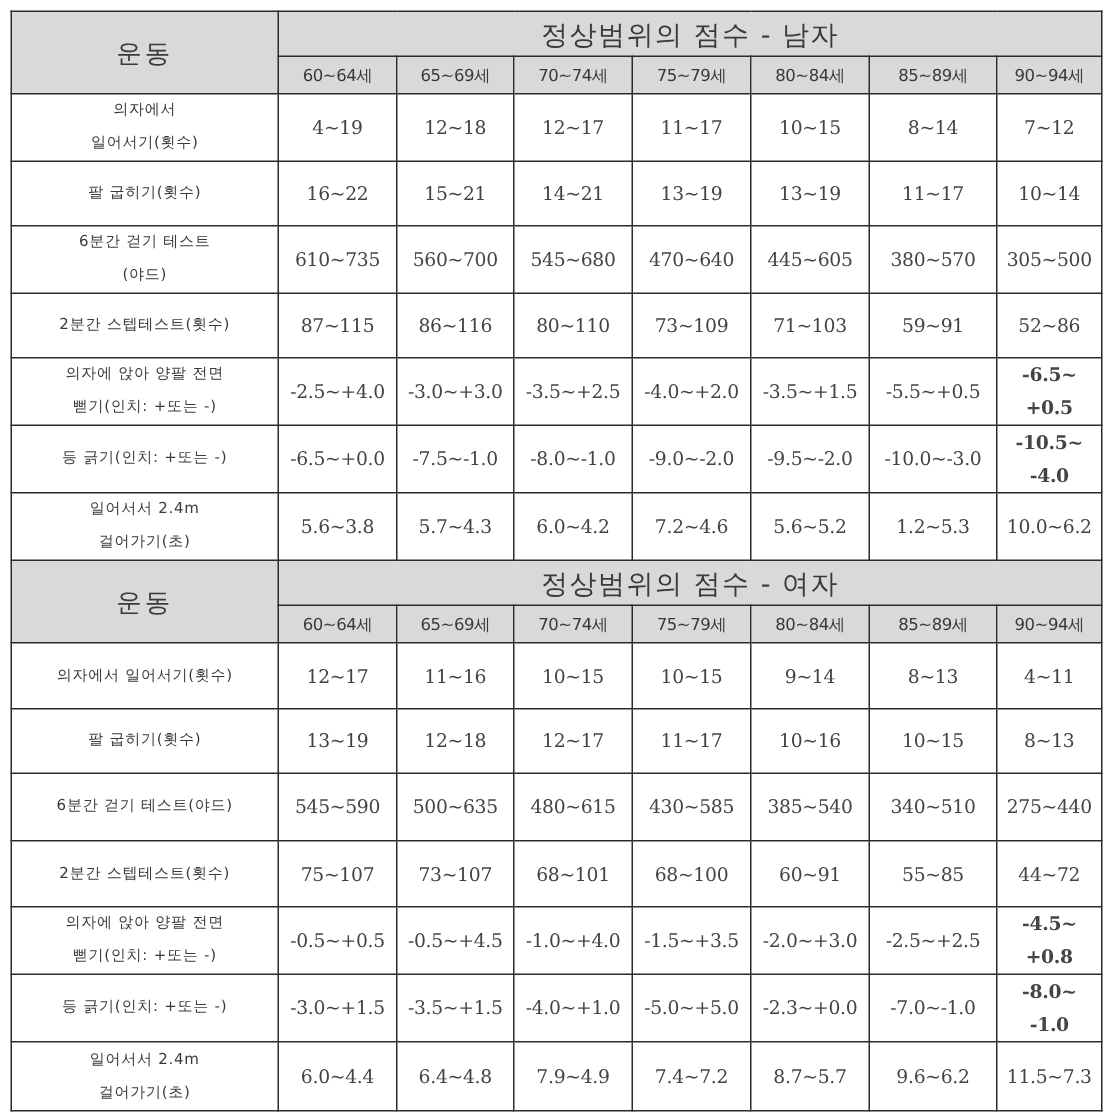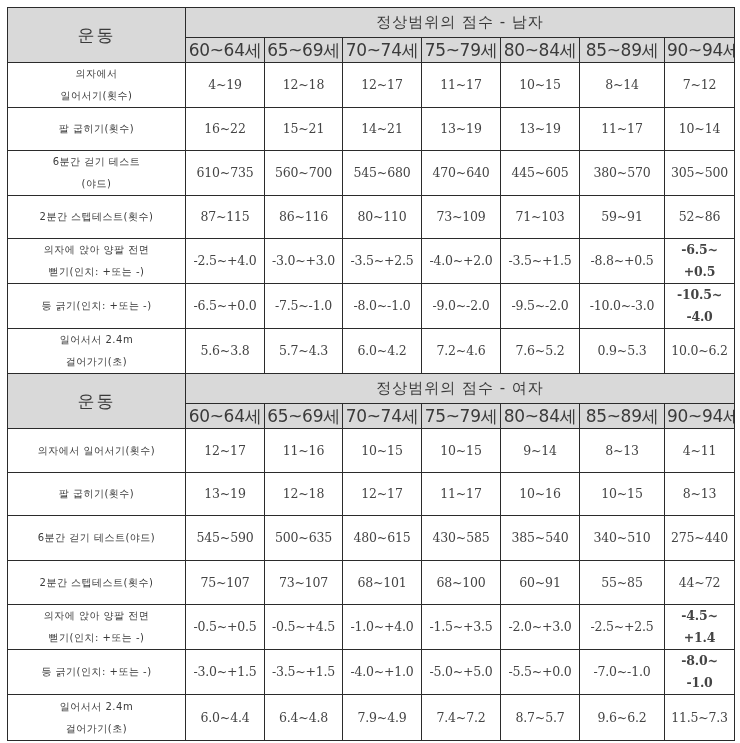--- a/index.html
+++ b/index.html
@@ -11,23 +11,23 @@
     width: 727px;
   }
   table.norms td, table.norms th {
     border: 1px solid #2b2b2b;
     text-align: center; vertical-align: middle;
     padding: 0 2px;
     font-weight: normal;
     overflow: hidden;
   }
   th.hdr { background: #d9d9d9; }
-  th.title { font-size: 15px; height: 29px; letter-spacing: 1px; color: #3a3a3a; }
+  th.title { font-size: 18px; height: 29px; letter-spacing: 1px; color: #3a3a3a; }
   th.corner { font-size: 17px; color: #3a3a3a; letter-spacing: 2px; }
-  th.age { font-size: 17px; height: 24px; color: #3a3a3a; white-space: nowrap; letter-spacing: -0.3px; }
+  th.age { font-size: 11px; height: 24px; color: #3a3a3a; white-space: nowrap; letter-spacing: -0.3px; }
   td.label { font-size: 10px; line-height: 22px; color: #3a3a3a; letter-spacing: 0.5px; }
   td.val { font-family: "DejaVu Serif", "Liberation Serif", serif; font-size: 12.5px; line-height: 22px; color: #444444; white-space: nowrap; letter-spacing: -0.2px; }
   td.val.wrap { white-space: normal; font-weight: bold; }
 </style>
 </head>
 <body>
 
 <table class="norms">
   <colgroup>
     <col style="width:178px">
@@ -106,21 +106,21 @@
       <tr style="height: 45px;">
         <td class="label">
           <div>의자에 앉아 양팔 전면</div>
           <div>뻗기(인치: +또는 -)</div>
         </td>
         <td class="val">-2.5~+4.0</td>
         <td class="val">-3.0~+3.0</td>
         <td class="val">-3.5~+2.5</td>
         <td class="val">-4.0~+2.0</td>
         <td class="val">-3.5~+1.5</td>
-        <td class="val">-8.8~+0.5</td>
+        <td class="val">-5.5~+0.5</td>
         <td class="val wrap">
           <div>-6.5~</div>
           <div>+0.5</div>
         </td>
       </tr>
       <tr style="height: 43px;">
         <td class="label">
           <div>등 긁기(인치: +또는 -)</div>
         </td>
         <td class="val">-6.5~+0.0</td>
@@ -136,22 +136,22 @@
       </tr>
       <tr style="height: 44px;">
         <td class="label">
           <div>일어서서 2.4m</div>
           <div>걸어가기(초)</div>
         </td>
         <td class="val">5.6~3.8</td>
         <td class="val">5.7~4.3</td>
         <td class="val">6.0~4.2</td>
         <td class="val">7.2~4.6</td>
-        <td class="val">7.6~5.2</td>
-        <td class="val">0.9~5.3</td>
+        <td class="val">5.6~5.2</td>
+        <td class="val">1.2~5.3</td>
         <td class="val">10.0~6.2</td>
       </tr>
     </tbody>
   <tbody id="female-body">
     <tr>
       <th class="hdr corner" rowspan="2">운동</th>
       <th class="hdr title" colspan="7">정상범위의 점수 - 여자</th>
     </tr>
     <tr>
       <th class="hdr age">60~64세</th>
@@ -216,32 +216,32 @@
           <div>뻗기(인치: +또는 -)</div>
         </td>
         <td class="val">-0.5~+0.5</td>
         <td class="val">-0.5~+4.5</td>
         <td class="val">-1.0~+4.0</td>
         <td class="val">-1.5~+3.5</td>
         <td class="val">-2.0~+3.0</td>
         <td class="val">-2.5~+2.5</td>
         <td class="val wrap">
           <div>-4.5~</div>
-          <div>+1.4</div>
+          <div>+0.8</div>
         </td>
       </tr>
       <tr style="height: 44px;">
         <td class="label">
           <div>등 긁기(인치: +또는 -)</div>
         </td>
         <td class="val">-3.0~+1.5</td>
         <td class="val">-3.5~+1.5</td>
         <td class="val">-4.0~+1.0</td>
         <td class="val">-5.0~+5.0</td>
-        <td class="val">-5.5~+0.0</td>
+        <td class="val">-2.3~+0.0</td>
         <td class="val">-7.0~-1.0</td>
         <td class="val wrap">
           <div>-8.0~</div>
           <div>-1.0</div>
         </td>
       </tr>
       <tr style="height: 46px;">
         <td class="label">
           <div>일어서서 2.4m</div>
           <div>걸어가기(초)</div>

